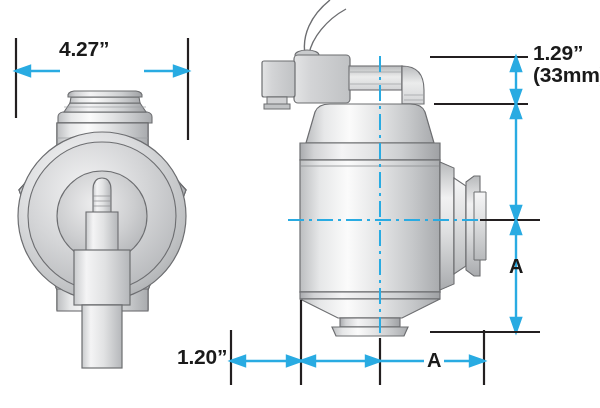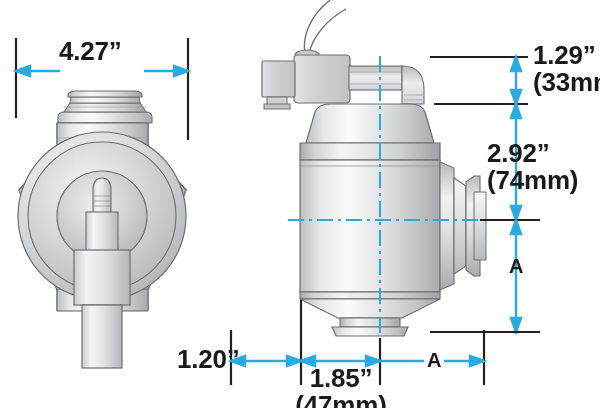--- a/index.html
+++ b/index.html
@@ -25,21 +25,21 @@
   .dimlabel {
     position: absolute;
     font-family: "Liberation Sans", sans-serif;
     font-weight: bold;
     color: #1a1a1a;
     white-space: nowrap;
     line-height: 1.04;
     letter-spacing: -0.2px;
   }
   .dim-2l {
-    font-size: 26px;
+    font-size: 21px;
   }
   .dim-a {
     font-size: 20px;
   }
   .tline { display: block; }
   .ctr { text-align: center; }
 </style>
 </head>
 <body>
 
@@ -279,35 +279,27 @@
 
   <div class="dimlabel dim-2l ctr" style="left:59px; top:38px;">
     <span class="tline">4.27”</span>
   </div>
 
   <div class="dimlabel dim-2l" style="left:533px; top:42px;">
     <span class="tline">1.29”</span>
     <span class="tline">(33mm)</span>
   </div>
 
-  <div class="dimlabel dim-2l" style="left:487px; top:140px;">
-    <span class="tline">2.92”</span>
-    <span class="tline">(74mm)</span>
-  </div>
 
   <div class="dimlabel dim-a" style="left:509px; top:256px;">
     <span class="tline">A</span>
   </div>
 
   <div class="dimlabel dim-2l" style="left:177px; top:346px;">
     <span class="tline">1.20”</span>
   </div>
 
-  <div class="dimlabel dim-2l ctr" style="left:295px; top:365px; width:92px;">
-    <span class="tline">1.85”</span>
-    <span class="tline">(47mm)</span>
-  </div>
 
   <div class="dimlabel dim-a" style="left:427px; top:350px;">
     <span class="tline">A</span>
   </div>
 
 </div>
 
 </body></html>

